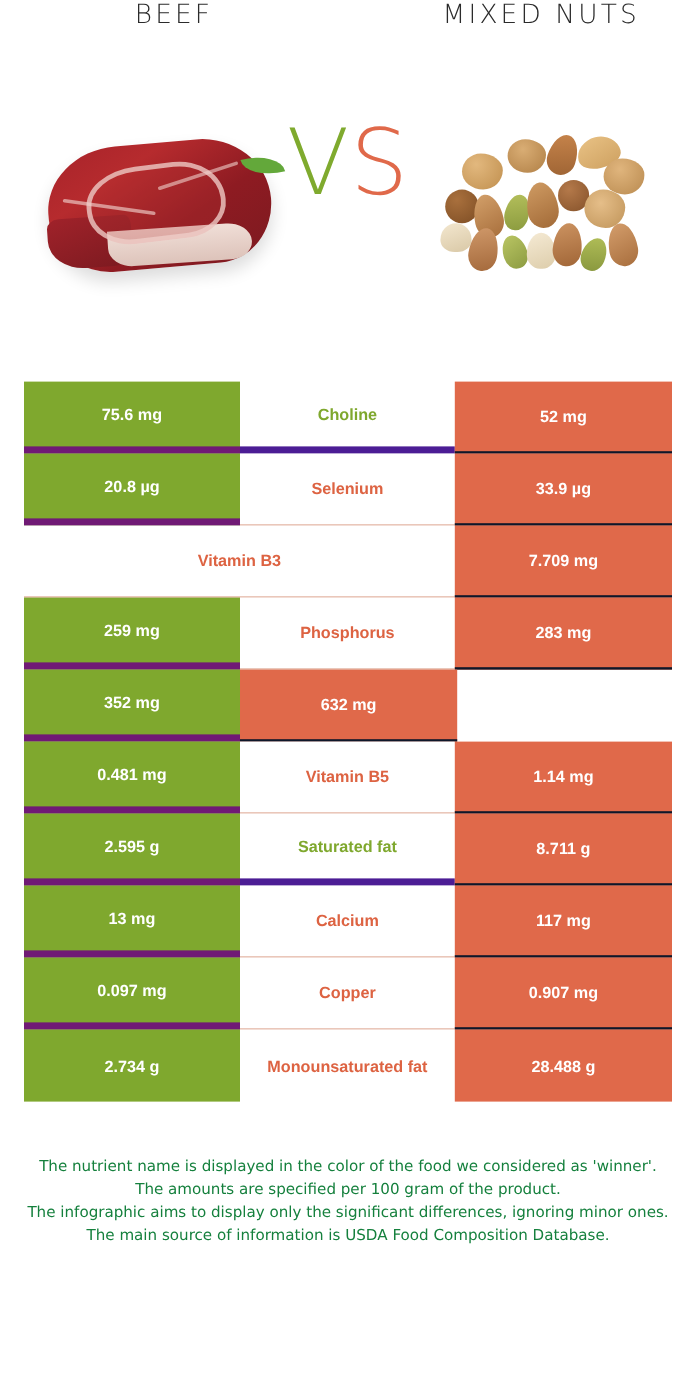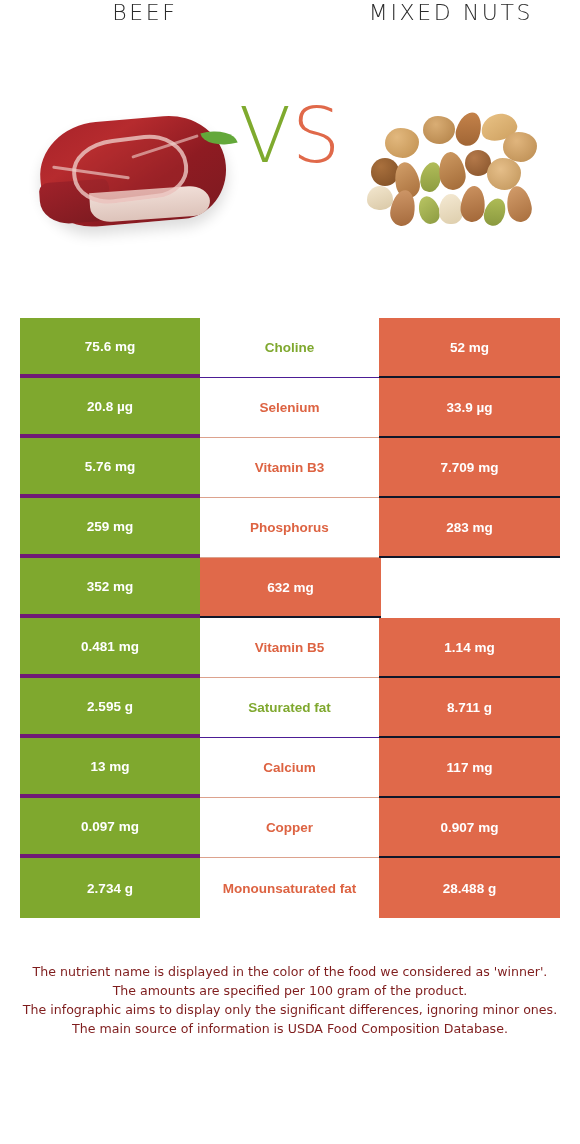--- a/index.html
+++ b/index.html
@@ -149,47 +149,47 @@
     align-items: center;
     justify-content: center;
     font-size: 13.5px;
     font-weight: 600;
     box-sizing: border-box;
   }
   .cell.left {
     flex: 0 0 180px;
     background: #7FA82E;
     color: #ffffff;
-    border-bottom: 4px solid #701a75;
+    border-bottom: 6px solid #701a75;
   }
   .cell.mid {
     flex: 1 1 auto;
     background: #ffffff;
     font-weight: 700;
     font-size: 13.5px;
   }
   .cell.right {
     flex: 0 0 181px;
     background: #E0694A;
     color: #ffffff;
     border-bottom: 2px solid #0f172a;
   }
-  .row.win-beef .cell.mid { color: #7FA82E; border-bottom: 1px solid #4c1d95; }
+  .row.win-beef .cell.mid { color: #7FA82E; border-bottom: 6px solid #4c1d95; }
   .row.win-nuts .cell.mid { color: #DD6342; border-bottom: 1px solid #dca28d; }
   .row:last-child .cell.left,
   .row:last-child .cell.right { border-bottom: none; text-align: right; }
   .row:last-child .cell.mid { border-bottom: none; }
 
   
   .footer {
     margin: 44px 18px 0 18px;
     text-align: center;
     font-size: 12.6px;
     line-height: 19px;
-    color: #7f1d1d;
+    color: #15803d;
     font-family: "DejaVu Sans", "Liberation Sans", sans-serif;
   }
   .footer p { margin: 0; }
 </style>
 </head>
 <body>
 
 <div class="header">
   <div class="header-title left">BEEF</div>
   <div class="header-title right">MIXED NUTS</div>
@@ -245,21 +245,20 @@
       <div class="cell left">75.6 mg</div>
       <div class="cell mid">Choline</div>
       <div class="cell right">52 mg</div>
     </div>
     <div class="row win-nuts">
       <div class="cell left">20.8 µg</div>
       <div class="cell mid">Selenium</div>
       <div class="cell right">33.9 µg</div>
     </div>
     <div class="row win-nuts">
-      <div class="cell left">5.76 mg</div>
       <div class="cell mid">Vitamin B3</div>
       <div class="cell right">7.709 mg</div>
     </div>
     <div class="row win-nuts">
       <div class="cell left">259 mg</div>
       <div class="cell mid">Phosphorus</div>
       <div class="cell right">283 mg</div>
     </div>
     <div class="row win-nuts">
       <div class="cell left">352 mg</div>

